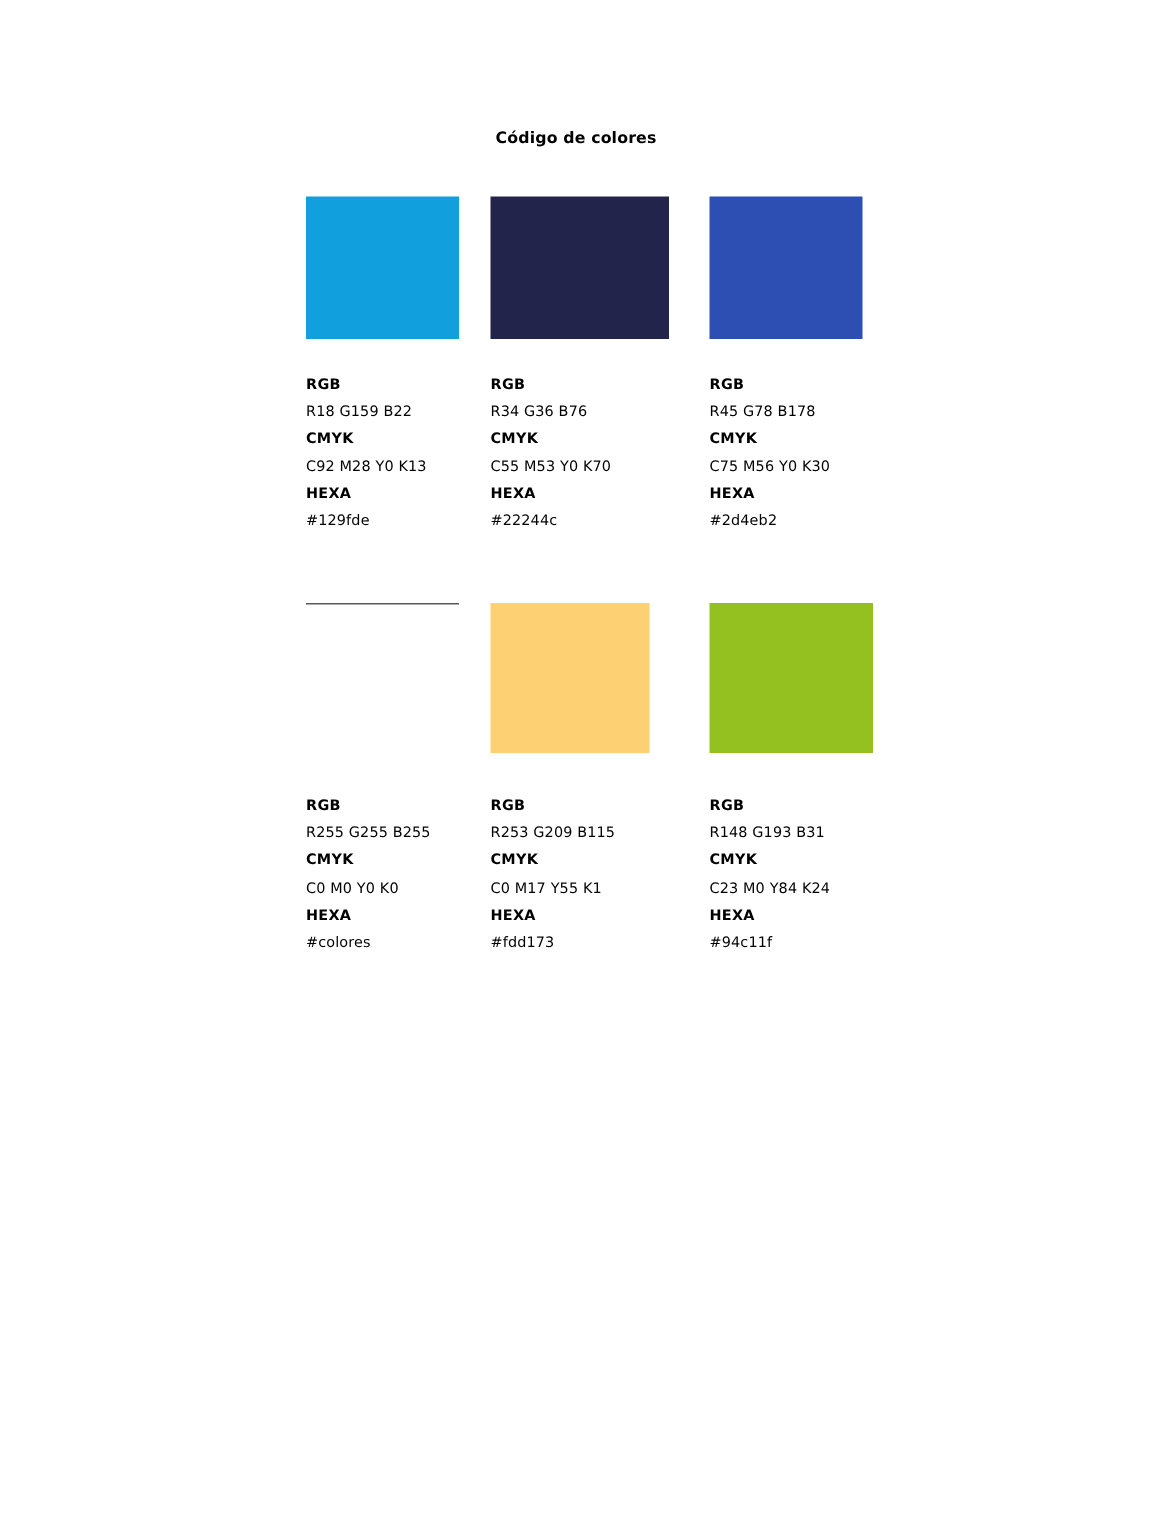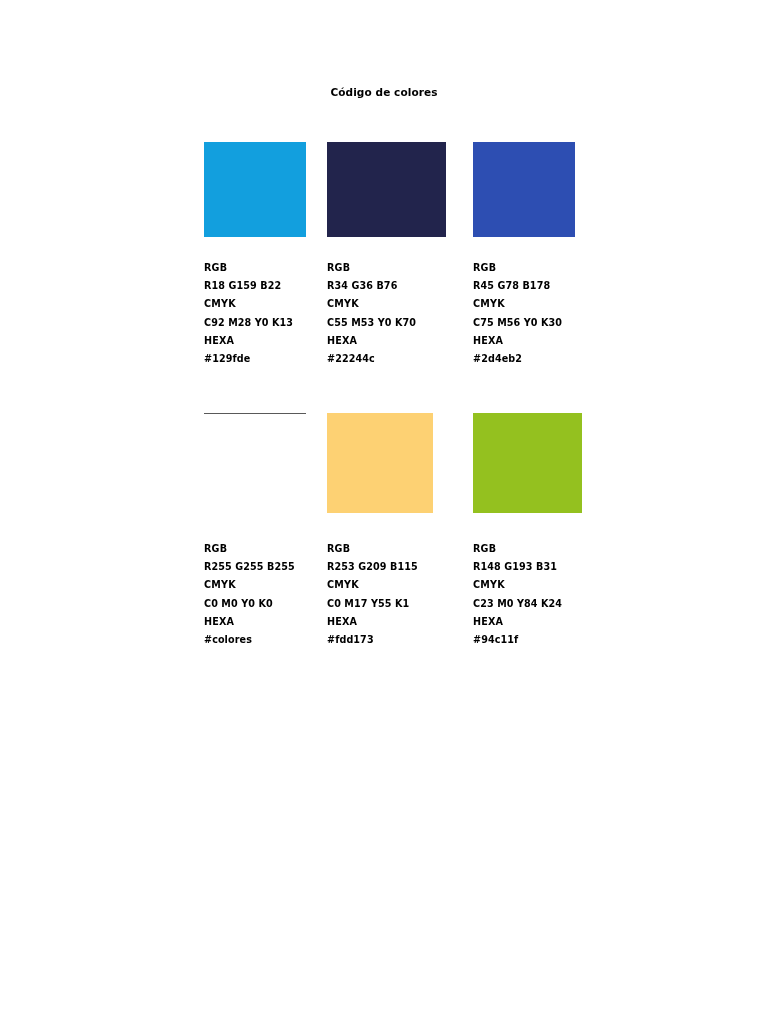--- a/index.html
+++ b/index.html
@@ -34,21 +34,21 @@
     text-align: center;
     font-size: 10.5px;
     font-weight: bold;
     letter-spacing: 0.1px;
     color: #000000;
   }
 
   .grid {
     position: absolute;
     left: 204px;
-    top: 142px;
+    top: 131px;
     width: 390px;
   }
 
   .row {
     position: relative;
     width: 390px;
   }
   .row-top { height: 271px; }
   .row-bottom { height: 230px; }
 
@@ -86,21 +86,21 @@
     color: #000000;
   }
   .info-top { top: 117px; }
   .info-bottom { top: 127px; }
 
   .label {
     font-weight: bold;
     letter-spacing: 0.2px;
   }
   .value {
-    font-weight: bold;
+    font-weight: normal;
     letter-spacing: 0.1px;
   }
 </style>
 </head>
 <body>
 
 <div class="page">
 
   <div class="doc-title">Código de colores</div>
 

